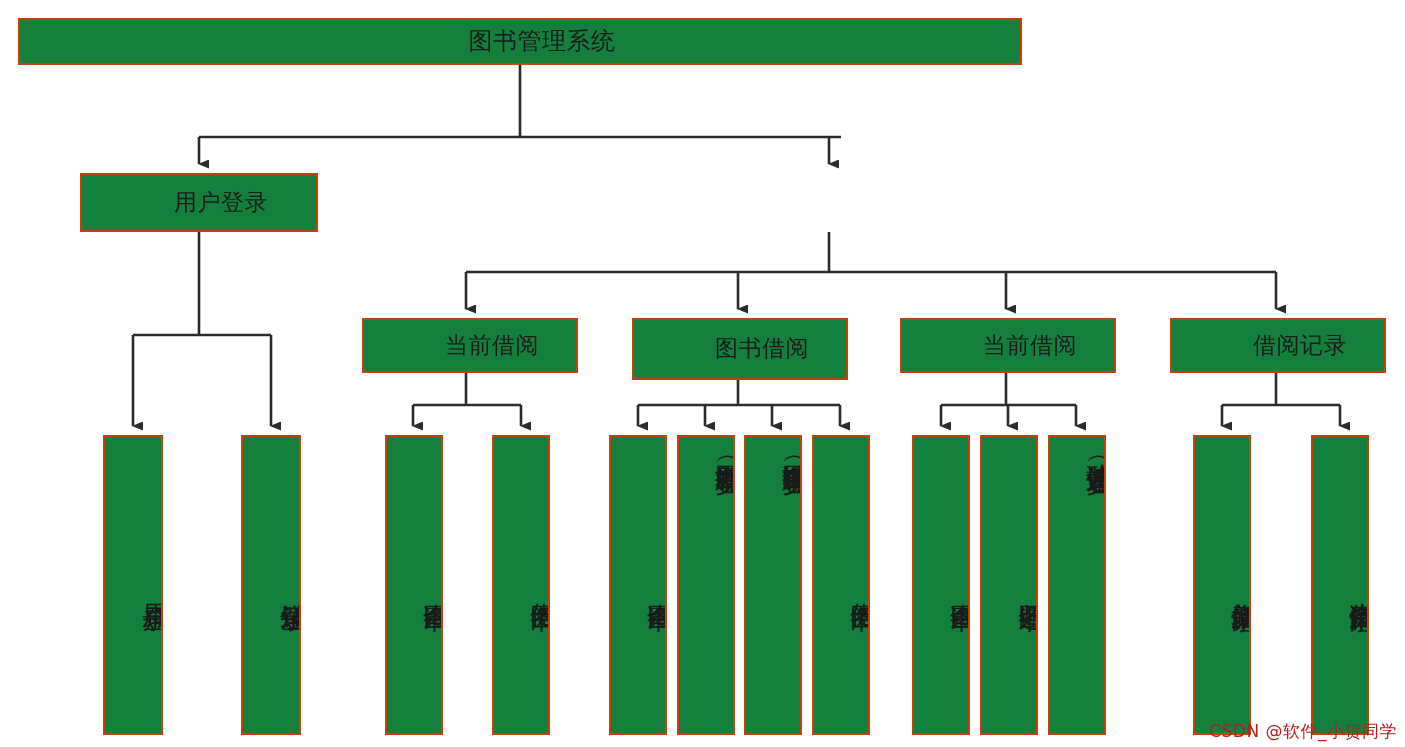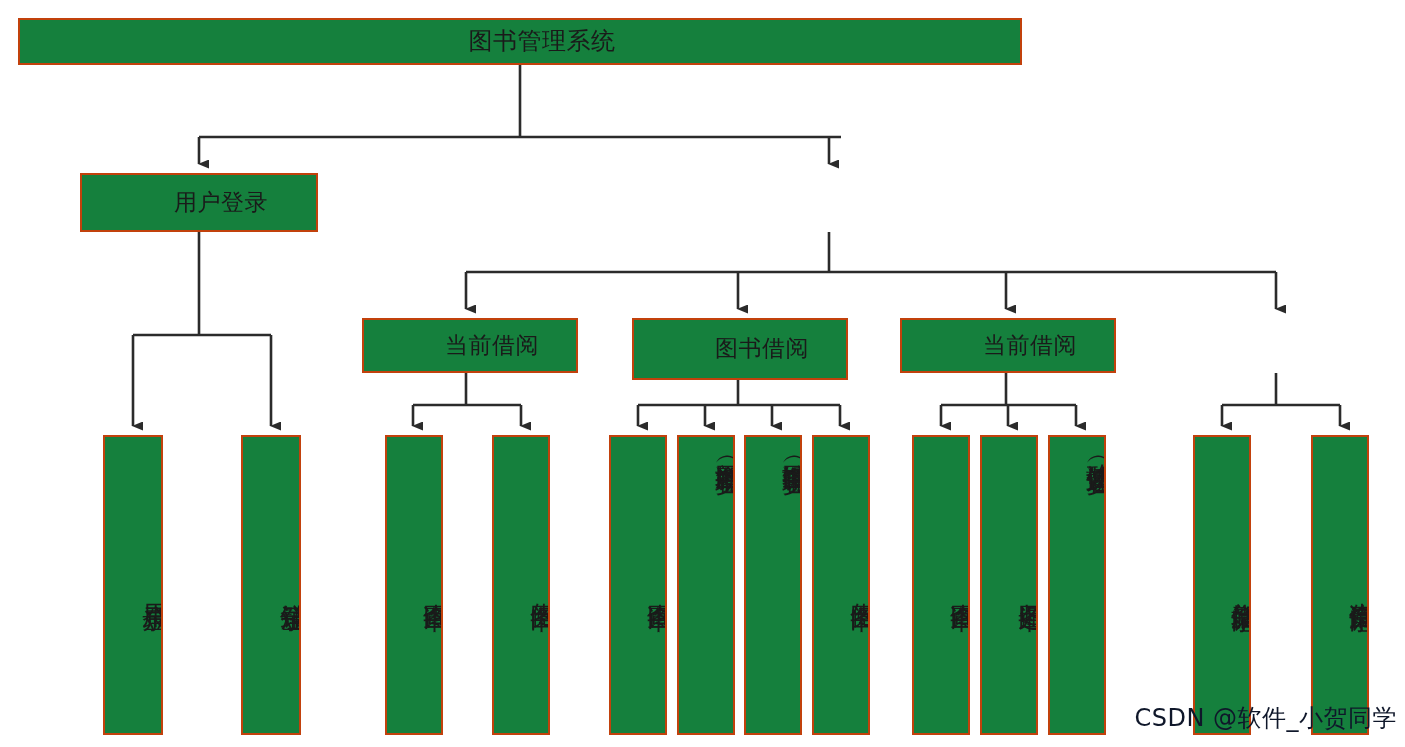--- a/index.html
+++ b/index.html
@@ -67,23 +67,23 @@
   .leaf.center-v {
     align-items: center;
   }
   .leaf.top-v {
     align-items: flex-start;
   }
   .leaf.top-v .node-label-v { margin-top: 6px; }
   .watermark {
     position: absolute;
     right: 8px;
-    bottom: 13px;
-    font-size: 24px;
-    color: #0f172a;
+    bottom: 4px;
+    font-size: 17px;
+    color: #b91c1c;
     white-space: nowrap;
     letter-spacing: 0.5px;
   }
 </style>
 </head>
 <body>
 
 <div id="diagram-root">
 
   <svg class="wires" viewBox="0 0 1405 747" width="1405" height="747" xmlns="http://www.w3.org/2000/svg">
@@ -151,20 +151,23 @@
   </div>
 
   <div class="node" style="left:632px; top:318px; width:216px; height:62px;">
     <span class="node-label-h">图书借阅</span>
   </div>
 
   <div class="node" style="left:900px; top:318px; width:216px; height:55px;">
     <span class="node-label-h">当前借阅</span>
   </div>
 
+  <div class="node" style="left:1170px; top:318px; width:216px; height:55px;">
+    <span class="node-label-h">借阅记录</span>
+  </div>
 
   <div class="node leaf center-v" style="left:103px; top:435px; width:60px; height:300px;">
     <span class="node-label-v">用户登录</span>
   </div>
 
   <div class="node leaf center-v" style="left:241px; top:435px; width:60px; height:300px;">
     <span class="node-label-v">注销登录</span>
   </div>
 
   <div class="node leaf center-v" style="left:385px; top:435px; width:58px; height:300px;">

